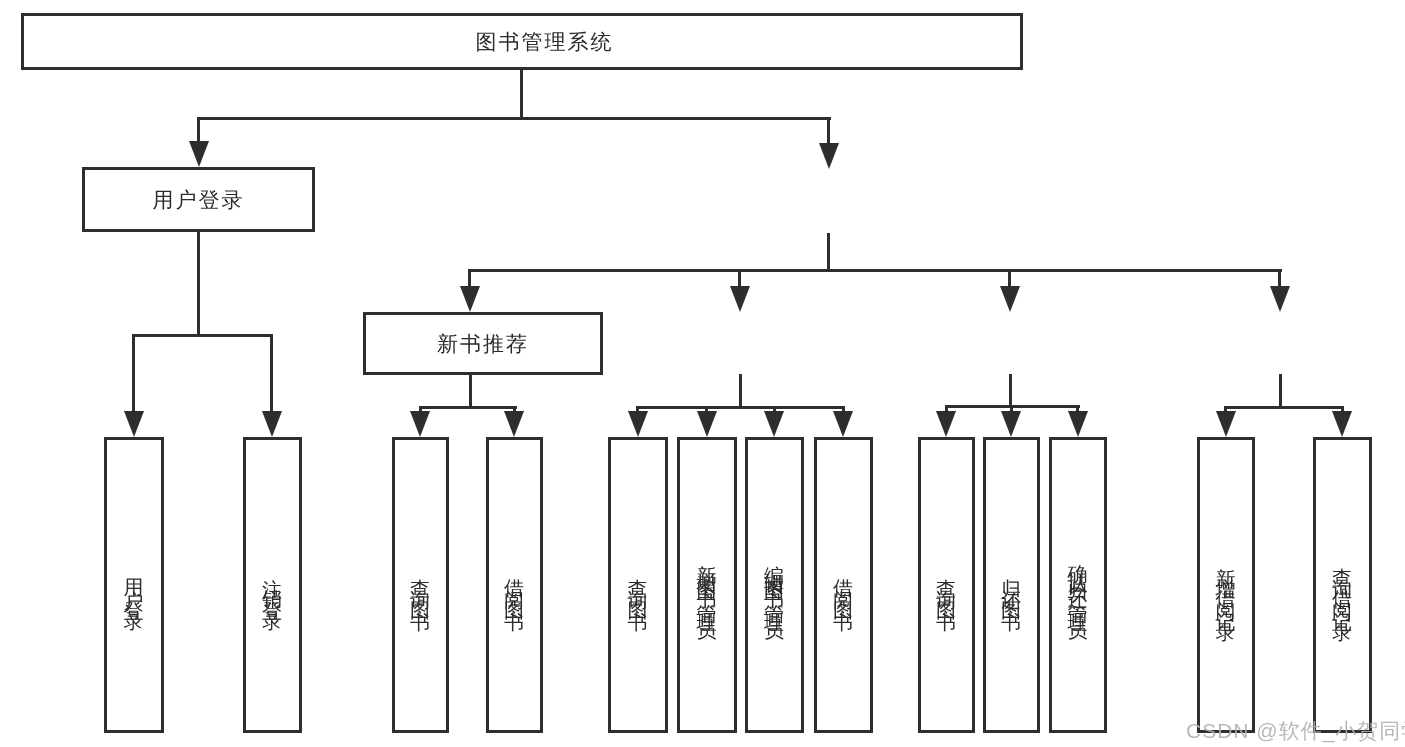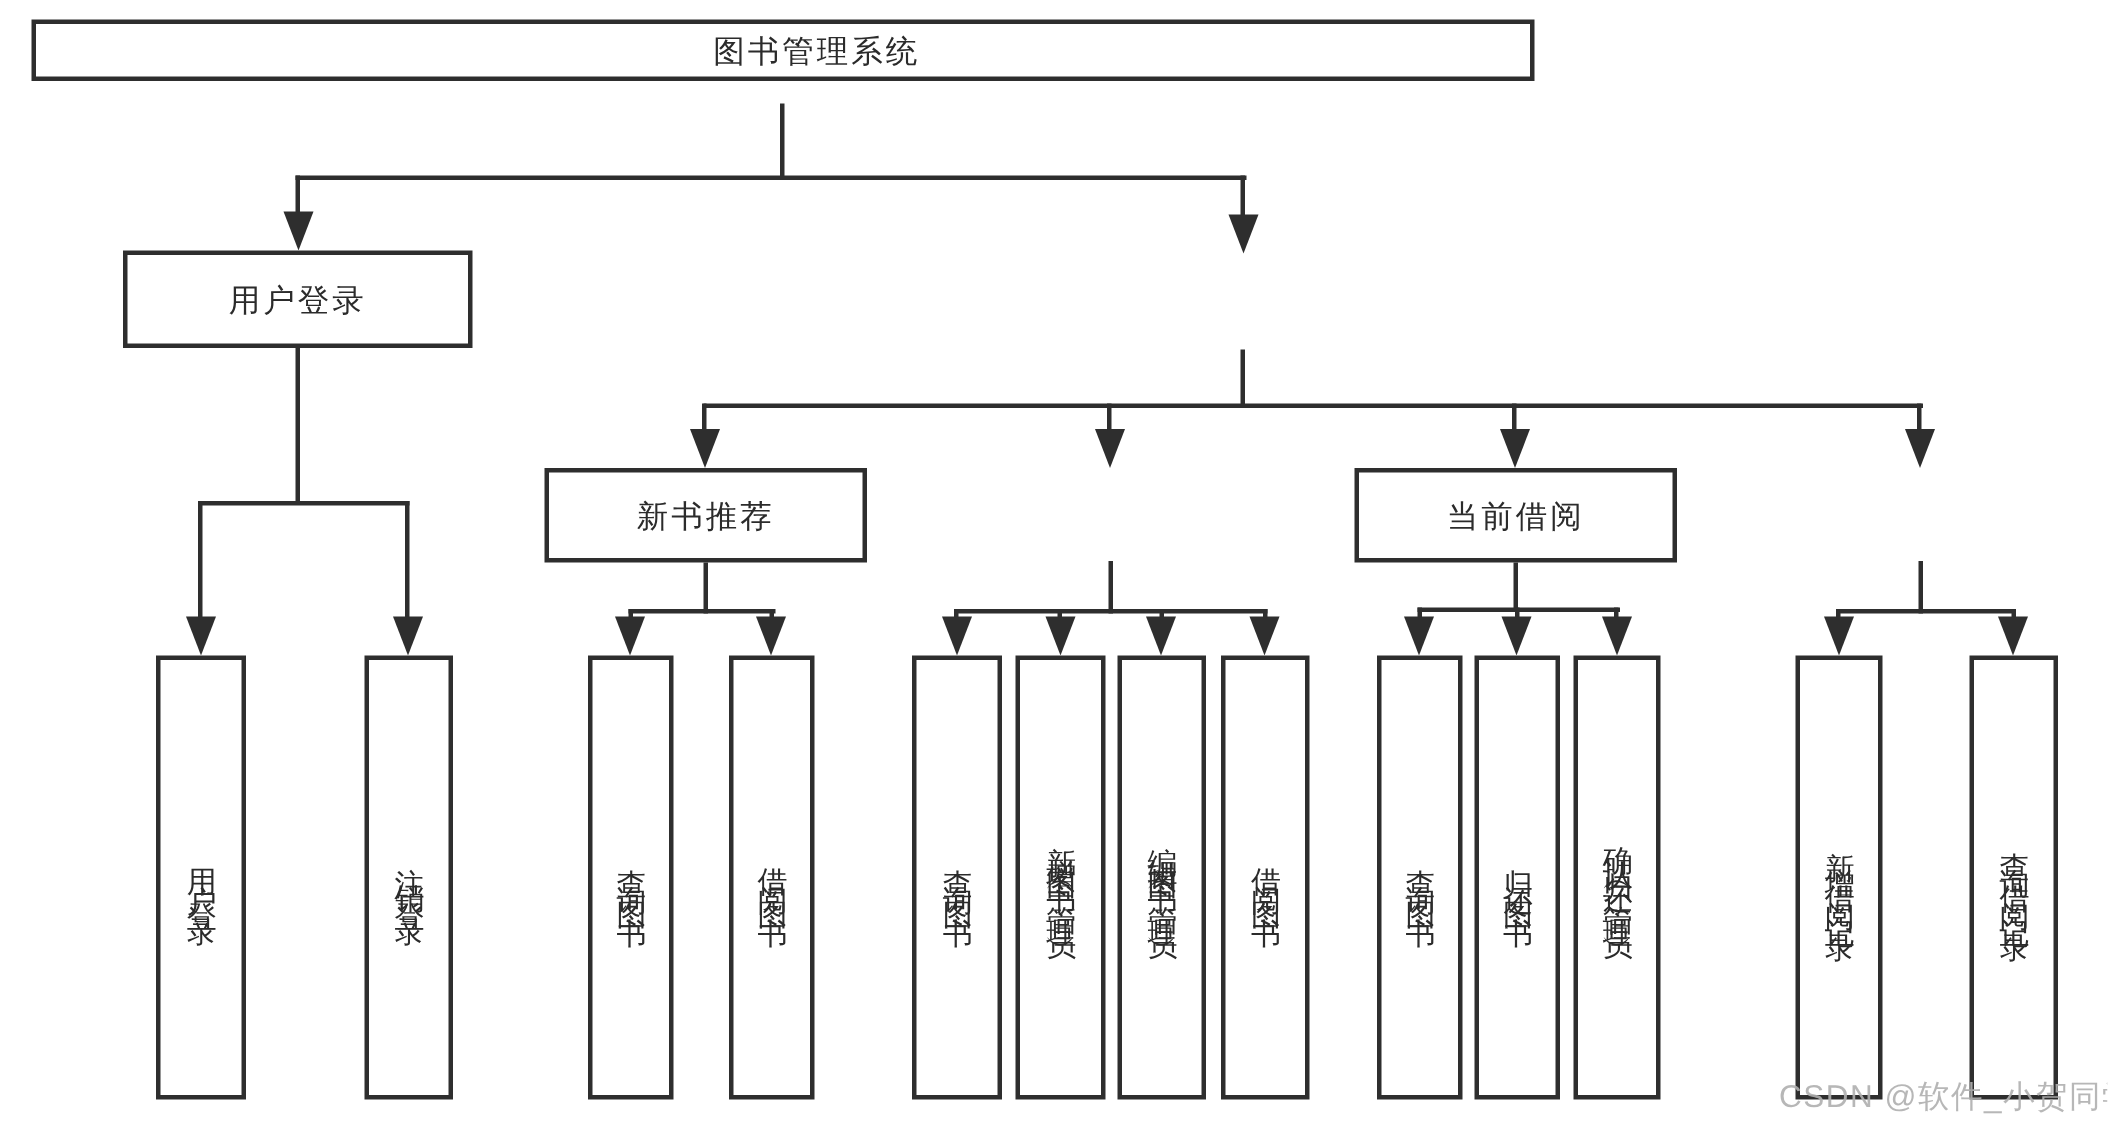--- a/index.html
+++ b/index.html
@@ -33,21 +33,21 @@
   .watermark{
     position:absolute;left:1186px;top:717px;z-index:5;
     font-size:21px;color:var(--wm);letter-spacing:1px;opacity:.9;white-space:nowrap;
   }
 </style>
 </head>
 <body>
 
 <div class="stage">
 
-  <div class="box" style="left:21px;top:13px;width:1002px;height:41px;padding-left:45px;">
+  <div class="box" style="left:21px;top:13px;width:1002px;height:57px;padding-left:45px;">
     <span>图书管理系统</span>
   </div>
 
   <div class="vline" style="left:520px;top:69px;height:50px;"></div>
   <div class="hline" style="left:197px;top:117px;width:634px;"></div>
   <div class="vline" style="left:197px;top:117px;height:28px;"></div>
   <div class="vline" style="left:827px;top:117px;height:28px;"></div>
   <div class="arrow" style="left:189px;top:141px;"></div>
   <div class="arrow" style="left:819px;top:143px;"></div>
 
@@ -66,25 +66,22 @@
   <div class="hline" style="left:469px;top:269px;width:813px;"></div>
   <div class="vline" style="left:468px;top:269px;height:20px;"></div>
   <div class="vline" style="left:738px;top:269px;height:20px;"></div>
   <div class="vline" style="left:1008px;top:269px;height:20px;"></div>
   <div class="vline" style="left:1278px;top:269px;height:20px;"></div>
   <div class="arrow" style="left:460px;top:286px;"></div>
   <div class="arrow" style="left:730px;top:286px;"></div>
   <div class="arrow" style="left:1000px;top:286px;"></div>
   <div class="arrow" style="left:1270px;top:286px;"></div>
 
-  <div class="box" style="left:363px;top:312px;width:215px;height:63px;">
+  <div class="box" style="left:363px;top:312px;width:240px;height:63px;">
     <span>新书推荐</span>
-  </div>
-  <div class="box" style="left:903px;top:312px;width:215px;height:63px;">
-    <span>当前借阅</span>
   </div>
 
   <div class="vline" style="left:469px;top:374px;height:35px;"></div>
   <div class="hline" style="left:419px;top:406px;width:98px;"></div>
   <div class="vline" style="left:419px;top:406px;height:10px;"></div>
   <div class="vline" style="left:513px;top:406px;height:10px;"></div>
   <div class="arrow" style="left:410px;top:411px;"></div>
   <div class="arrow" style="left:504px;top:411px;"></div>
 
   <div class="vline" style="left:739px;top:374px;height:35px;"></div>

